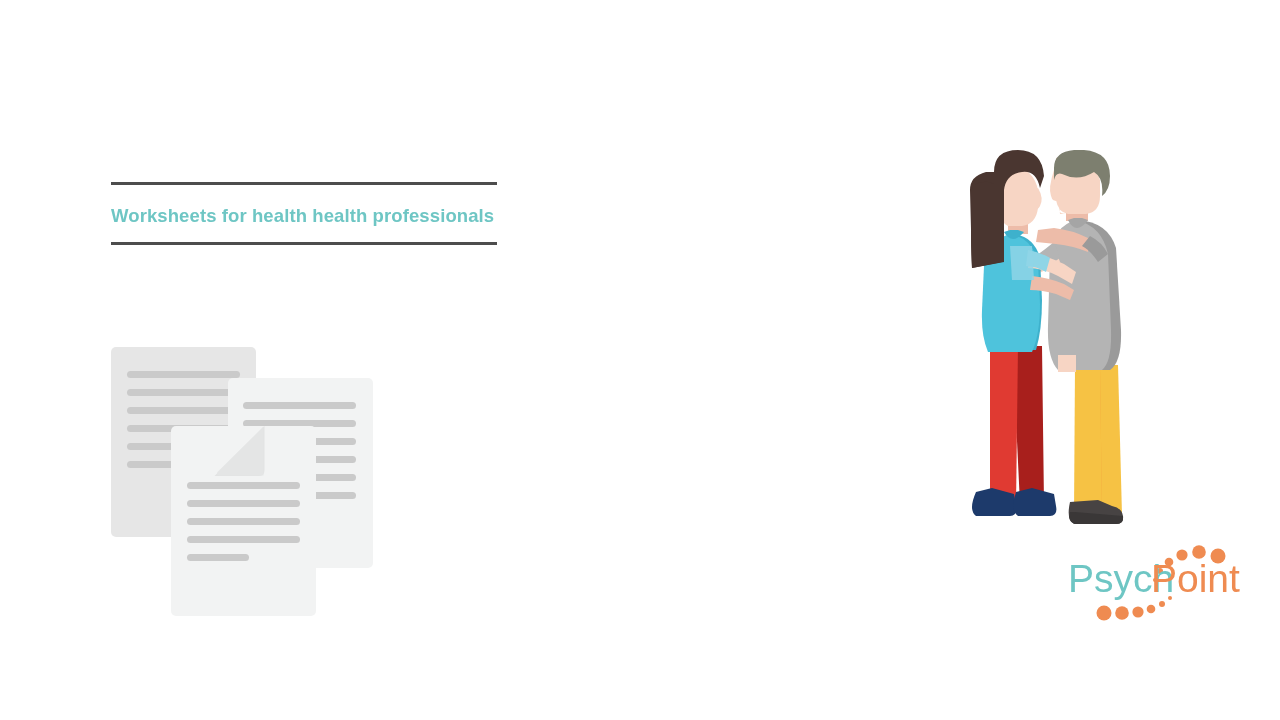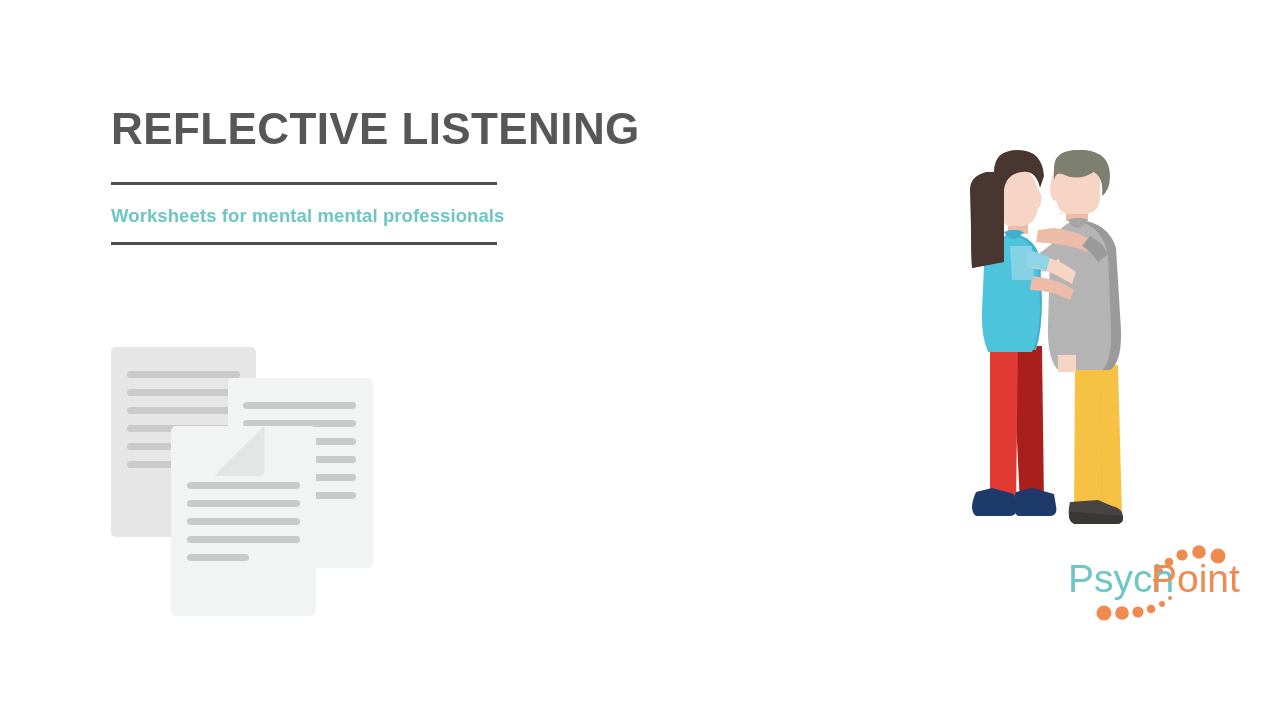--- a/index.html
+++ b/index.html
@@ -95,27 +95,24 @@
     width: 175px;
     height: 80px;
   }
   #logo svg { display: block; }
 </style>
 </head>
 <body>
 
 <div id="slide">
 
-  <div id="title-block">
-    <h1 id="page-title">REFLECTIVE LISTENING</h1>
-  </div>
 
   <hr id="rule-top" class="rule">
 
-  <p id="page-subtitle">Worksheets for mental mental professionals</p>
+  <p id="page-subtitle">Worksheets for health health professionals</p>
 
   <hr id="rule-bottom" class="rule">
 
   <div id="doc-stack">
     <svg width="290" height="290" viewBox="0 0 290 290" xmlns="http://www.w3.org/2000/svg">
 
       <g>
         <rect x="6" y="7" width="145" height="190" rx="5" ry="5" fill="#e6e6e6"></rect>
         <rect x="22" y="31" width="113" height="7" rx="3.5" fill="#cacaca"></rect>
         <rect x="22" y="49" width="113" height="7" rx="3.5" fill="#cacaca"></rect>

